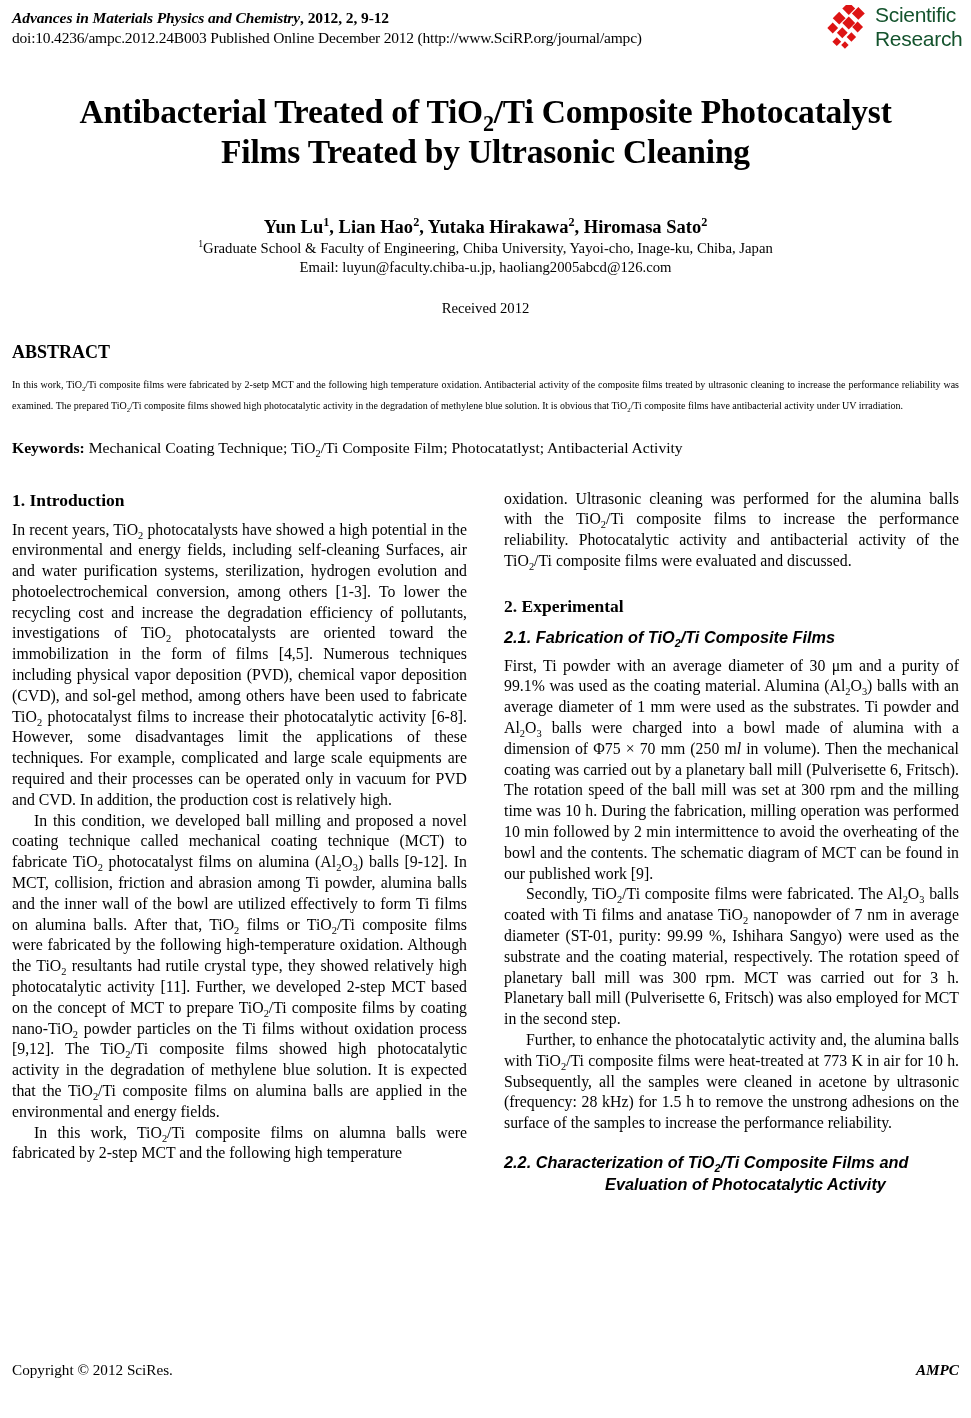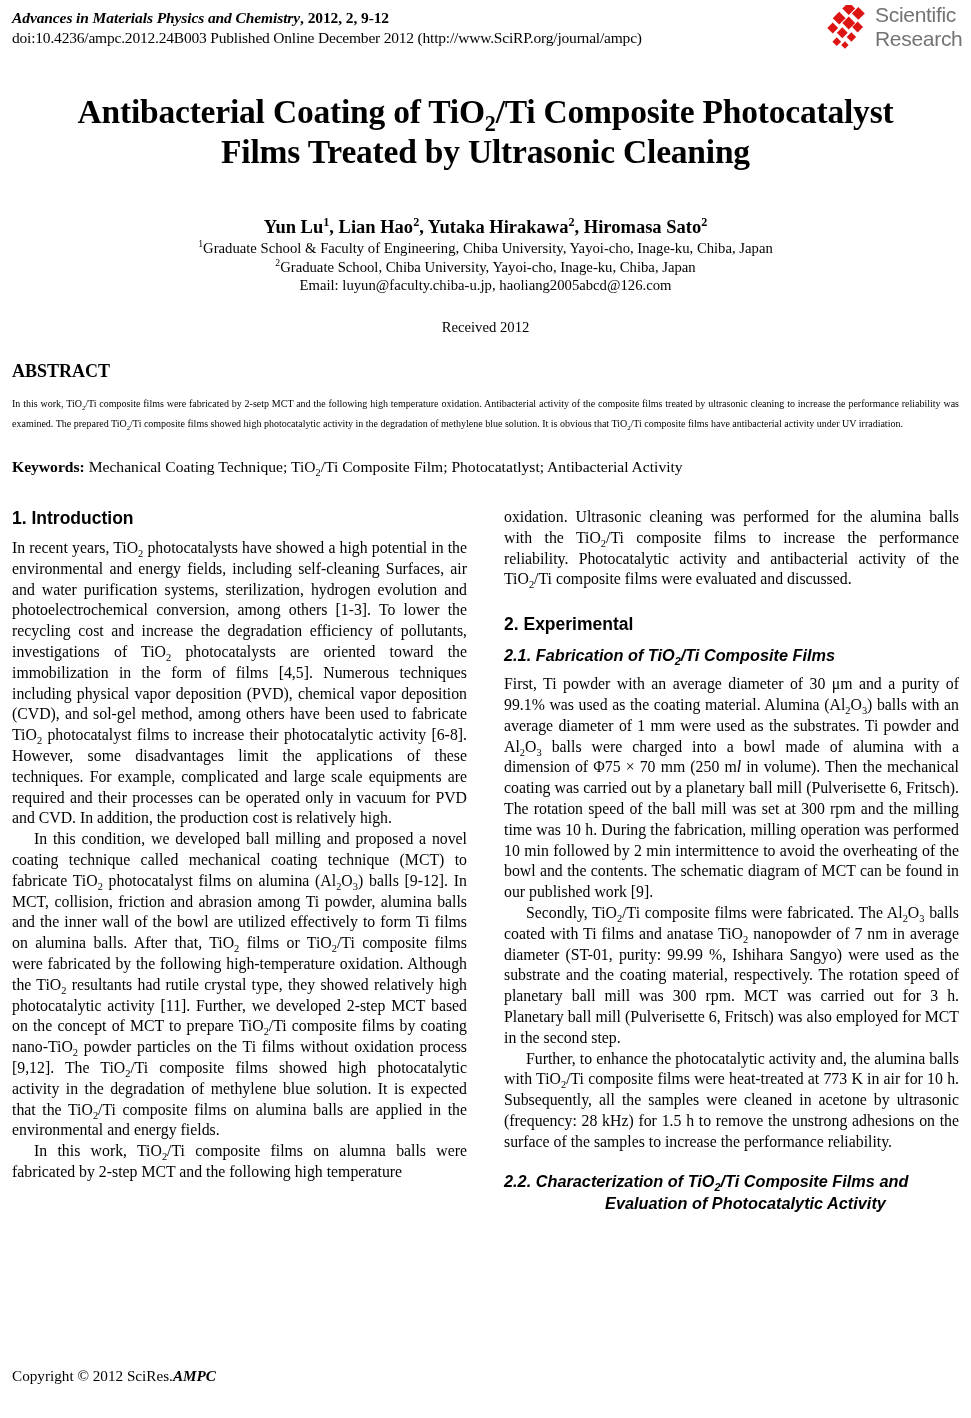--- a/index.html
+++ b/index.html
@@ -60,21 +60,21 @@
     width: 48px;
     height: 46px;
   }
   .logo-text {
     position: absolute;
     left: 50px;
     top: -1px;
     font-family: "Liberation Sans", "DejaVu Sans", sans-serif;
     font-size: 21px;
     line-height: 23.5px;
-    color: #737373;
+    color: #14532d;
     letter-spacing: -0.3px;
     white-space: nowrap;
   }
 
   
   .title {
     text-align: center;
     font-weight: bold;
     font-size: 33.5px;
     line-height: 40px;
@@ -135,21 +135,21 @@
     margin-top: 30px;
     height: 800px;
   }
   .col {
     width: 455px;
     flex: 0 0 455px;
   }
   .col-gap { flex: 0 0 37px; }
 
   h2.sec {
-    font-family: Liberation Sans, sans-serif;
+    font-family: Liberation Serif, serif;
     font-weight: bold;
     font-size: 17.5px;
     line-height: 22px;
     margin: 0 0 9px 0;
   }
   h3.subsec {
     font-family: "Liberation Sans", "DejaVu Sans", sans-serif;
     font-weight: bold;
     font-size: 16.3px;
     line-height: 22px;
@@ -169,22 +169,23 @@
     text-indent: 0;
   }
   p.body + p.body { text-indent: 22px; }
   p.body.indent { text-indent: 22px; }
 
   
   .footer {
     position: absolute;
     left: 12px;
     right: 12px;
-    bottom: 14px;
+    bottom: 20px;
     display: flex;
+    justify-content: space-between;
     font-size: 15.2px;
     line-height: 20px;
   }
   .footer .right {
     font-weight: bold;
     font-style: italic;
   }
 </style>
 </head>
 <body>
@@ -213,32 +214,29 @@
         </g>
       </svg>
       <div class="logo-text">
         <div>Scientific</div>
         <div>Research</div>
       </div>
     </div>
   </div>
 
   <div class="title">
-    <span>Antibacterial Coating of TiO</span><sub>2</sub><span>/Ti Composite Photocatalyst</span><br>
+    <span>Antibacterial Treated of TiO</span><sub>2</sub><span>/Ti Composite Photocatalyst</span><br>
     <span>Films Treated by Ultrasonic Cleaning</span>
   </div>
 
   <div class="authors">
     <span>Yun Lu</span><sup>1</sup><span>, Lian Hao</span><sup>2</sup><span>, Yutaka Hirakawa</span><sup>2</sup><span>, Hiromasa Sato</span><sup>2</sup>
   </div>
   <div class="affil">
     <sup>1</sup><span>Graduate School &amp; Faculty of Engineering, Chiba University, Yayoi-cho, Inage-ku, Chiba, Japan</span>
-  </div>
-  <div class="affil">
-    <sup>2</sup><span>Graduate School, Chiba University, Yayoi-cho, Inage-ku, Chiba, Japan</span>
   </div>
   <div class="email">Email: luyun@faculty.chiba-u.jp, haoliang2005abcd@126.com</div>
   <div class="received">Received 2012</div>
 
   <div class="abstract-head">ABSTRACT</div>
   <div class="abstract-body">
     <span>In this work, TiO</span><sub>2</sub><span>/Ti composite films were fabricated by 2-setp MCT and the following high temperature oxidation. Antibacterial activity of the composite films treated by ultrasonic cleaning to increase the performance reliability was examined. The prepared TiO</span><sub>2</sub><span>/Ti composite films showed high photocatalytic activity in the degradation of methylene blue solution. It is obvious that TiO</span><sub>2</sub><span>/Ti composite films have antibacterial activity under UV irradiation.</span>
   </div>
 
   <div class="keywords">

